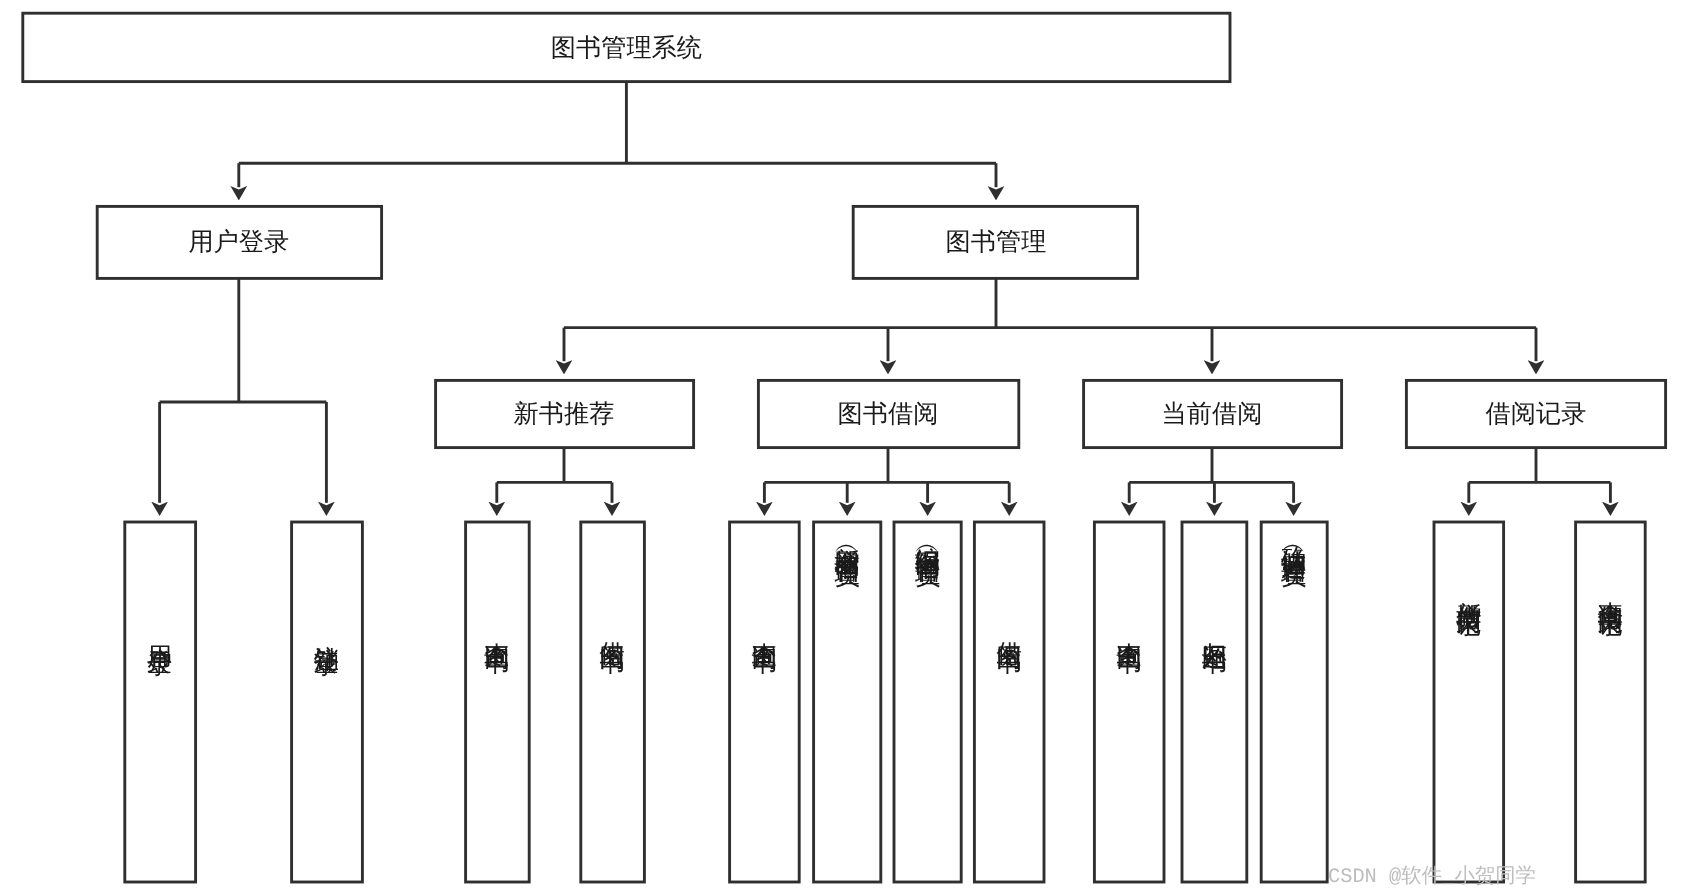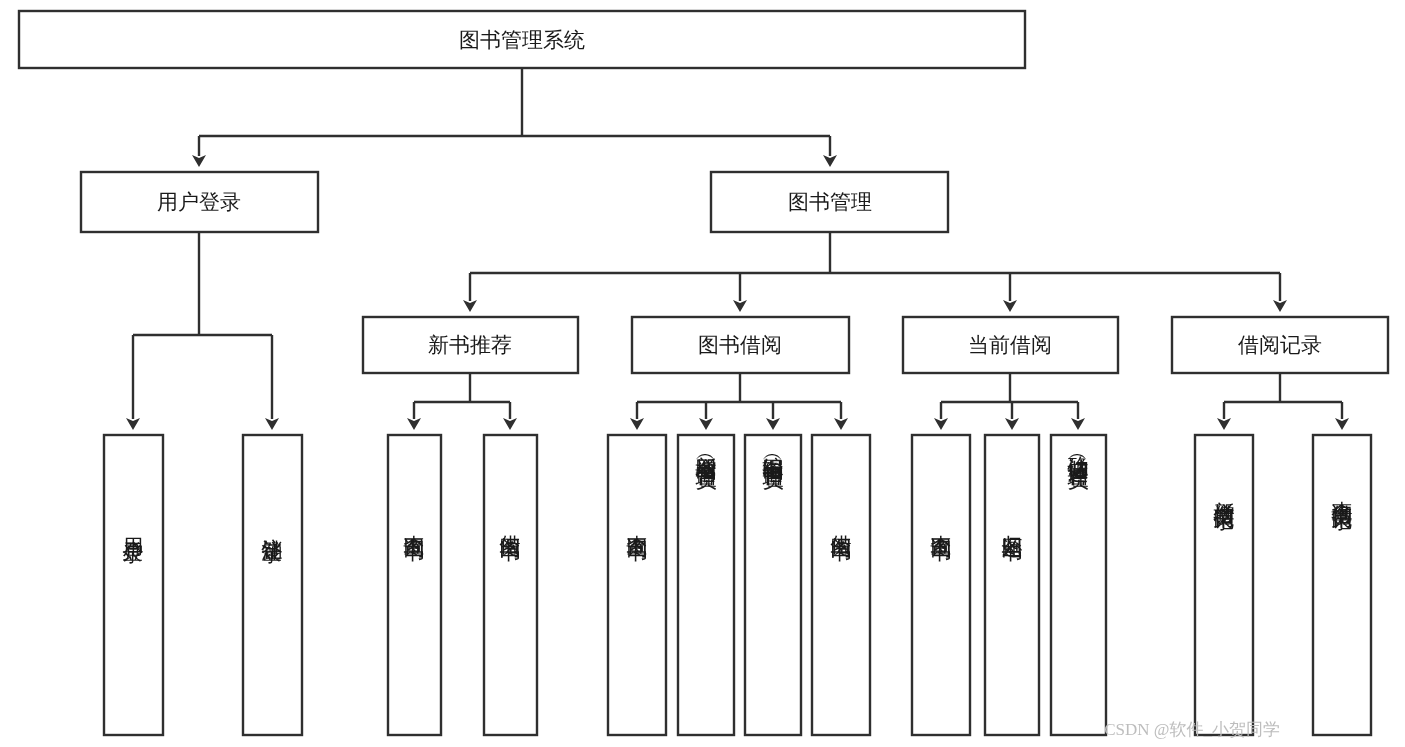--- a/index.html
+++ b/index.html
@@ -55,21 +55,21 @@
     stroke-linecap: butt;
   }
   .arrowhead {
     fill: #2f2f2f;
     stroke: none;
   }
   .watermark {
     position: absolute;
     right: 12px;
     bottom: 6px;
-    font-family: Liberation Serif, serif;
+    font-family: Liberation Mono, monospace;
     font-size: 17px;
     color: #bdbdbd;
     white-space: nowrap;
     pointer-events: none;
   }
 </style>
 </head>
 <body>
 
 <div id="diagram-root">

